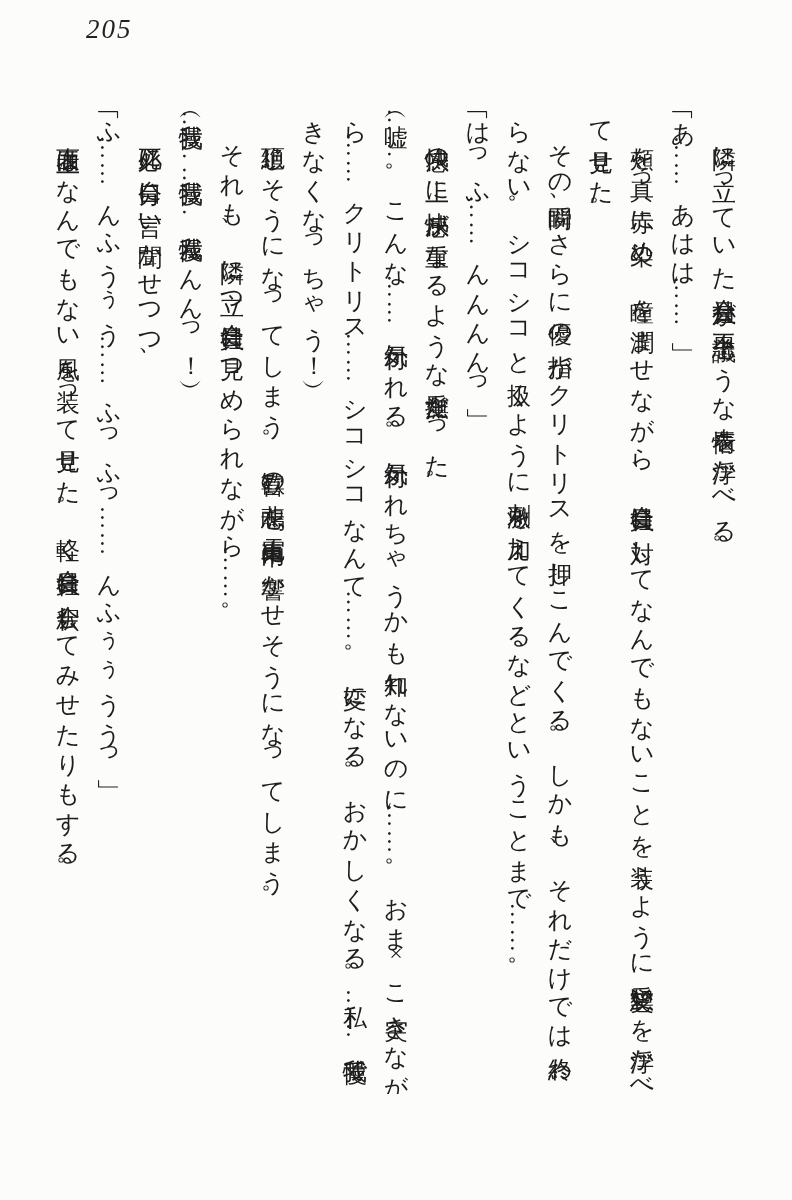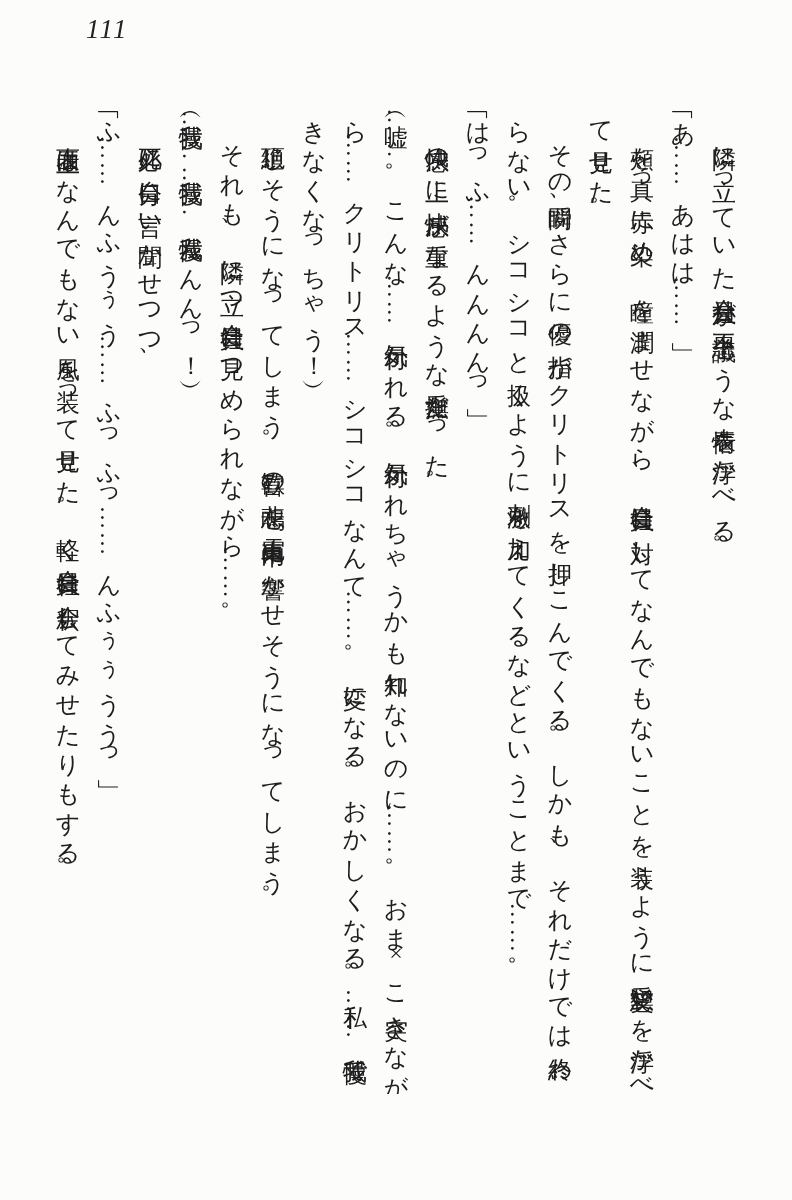--- a/index.html
+++ b/index.html
@@ -42,21 +42,21 @@
     padding: 0;
   }
   .text-block p.indent {
     text-indent: 1em;
   }
 </style>
 </head>
 <body>
 
 <div class="page">
-  <div class="page-number">111</div>
+  <div class="page-number">205</div>
 
   <div class="text-block">
     <p class="indent">隣に立っていた会社員が不思議そうな表情を浮かべる。</p>
     <p>「あ……あはは……」</p>
     <p class="indent">頰を真っ赤に染め、瞳を潤ませながら、会社員に対してなんでもないことを装うように愛想笑いを浮かべて見せた。</p>
     <p class="indent">その瞬間、さらに優の指がクリトリスを押しこんでくる。しかも、それだけでは終わらない。シコシコと扱くように刺激を加えてくるなどということまで……。</p>
     <p>「はっふ……んんんんっ」</p>
     <p class="indent">快感の上に快感が重なるような愛撫だった。</p>
     <p>（嘘……。こんな……気付かれる。気付かれちゃうかも知れないのに……。おま×こ突きながら……クリトリス……シコシコなんて……。変になる。おかしくなる。私……我慢できなくなっちゃう！）</p>
     <p class="indent">絶頂しそうになってしまう。歓喜の悲鳴を電車内中に響かせそうになってしまう。</p>

